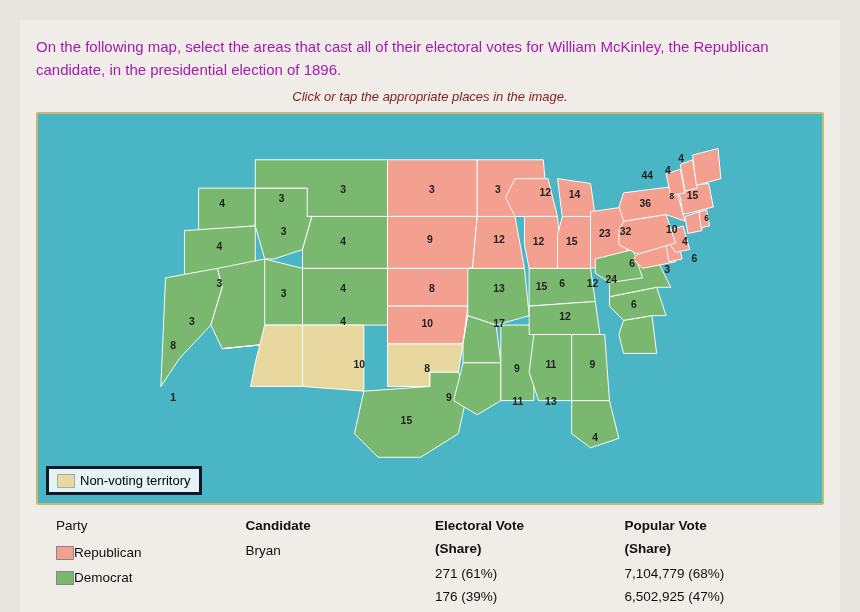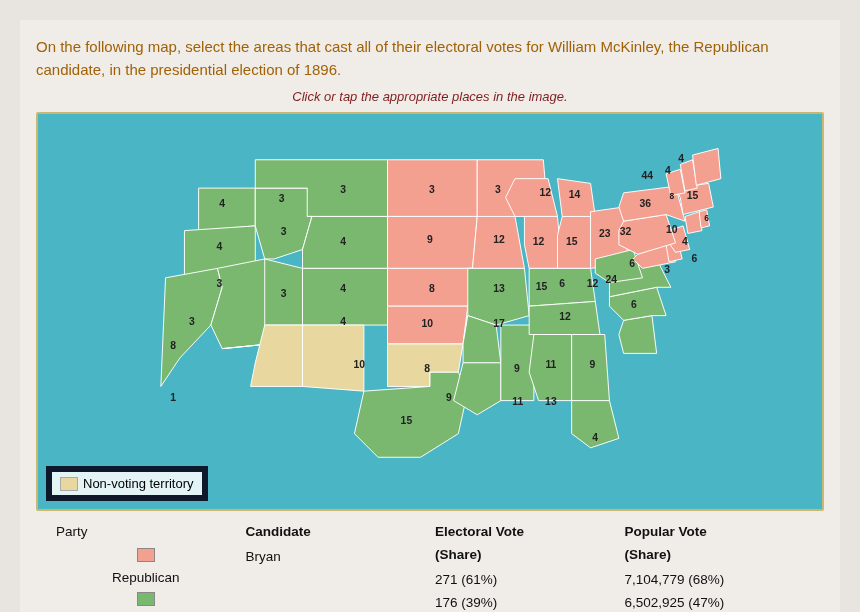--- a/index.html
+++ b/index.html
@@ -14,21 +14,21 @@
       min-height: 612px;
     }
     .page-container {
       width: 820px;
       background: #f0ece8;
       padding: 16px;
     }
     .question-text {
       font-size: 15px;
       line-height: 1.5;
-      color: #a16207;
+      color: #a21caf;
       margin-bottom: 8px;
     }
     .click-instruction {
       text-align: center;
       font-style: italic;
       font-size: 13px;
       color: #7f1d1d;
       margin-bottom: 8px;
     }
     .map-wrapper {
@@ -71,22 +71,20 @@
       line-height: 1.7;
     }
     .stats-col.party-col {
       display: flex;
       flex-direction: column;
       gap: 2px;
     }
     .party-row {
       display: flex;
       align-items: center;
-      gap: 5px;
-      flex-direction: column;
     }
     .party-swatch {
       width: 18px;
       height: 14px;
       display: inline-block;
       border: 1px solid #888;
       flex-shrink: 0;
     }
     .swatch-republican { background: #f4a090; }
     .swatch-democrat { background: #7ab870; }
@@ -254,21 +252,21 @@
         <text x="596" y="82" font-size="9" fill="#222" font-weight="bold" text-anchor="middle">8</text>
         <text x="512" y="260" font-size="11" fill="#222" font-weight="bold" text-anchor="middle">9</text>
         <text x="515" y="338" font-size="11" fill="#222" font-weight="bold" text-anchor="middle">4</text>
         <text x="68" y="295" font-size="11" fill="#222" font-weight="bold" text-anchor="middle">1</text>
 
         <text x="633" y="105" font-size="9" fill="#222" font-weight="bold" text-anchor="middle">6</text>
       </svg>
     </div>
 
     
-    <div style="display:flex; align-items:center; padding:4px 8px; background:rgba(255,255,255,0.85); display:inline-flex; margin-top:4px; border:6px solid #0f172a;">
+    <div style="display:flex; align-items:center; padding:4px 8px; background:rgba(255,255,255,0.85); display:inline-flex; margin-top:4px; border:3px solid #0f172a;">
       <div class="legend-box-nonvoting"></div>
       <span style="font-size:13px; margin-left:5px;">Non-voting territory</span>
     </div>
   </div>
 
   <div class="stats-area">
     <div class="stats-col party-col">
       <div style="font-weight:normal; margin-bottom:2px;">Party</div>
       <div class="party-row">
         <span class="party-swatch swatch-republican"></span>

